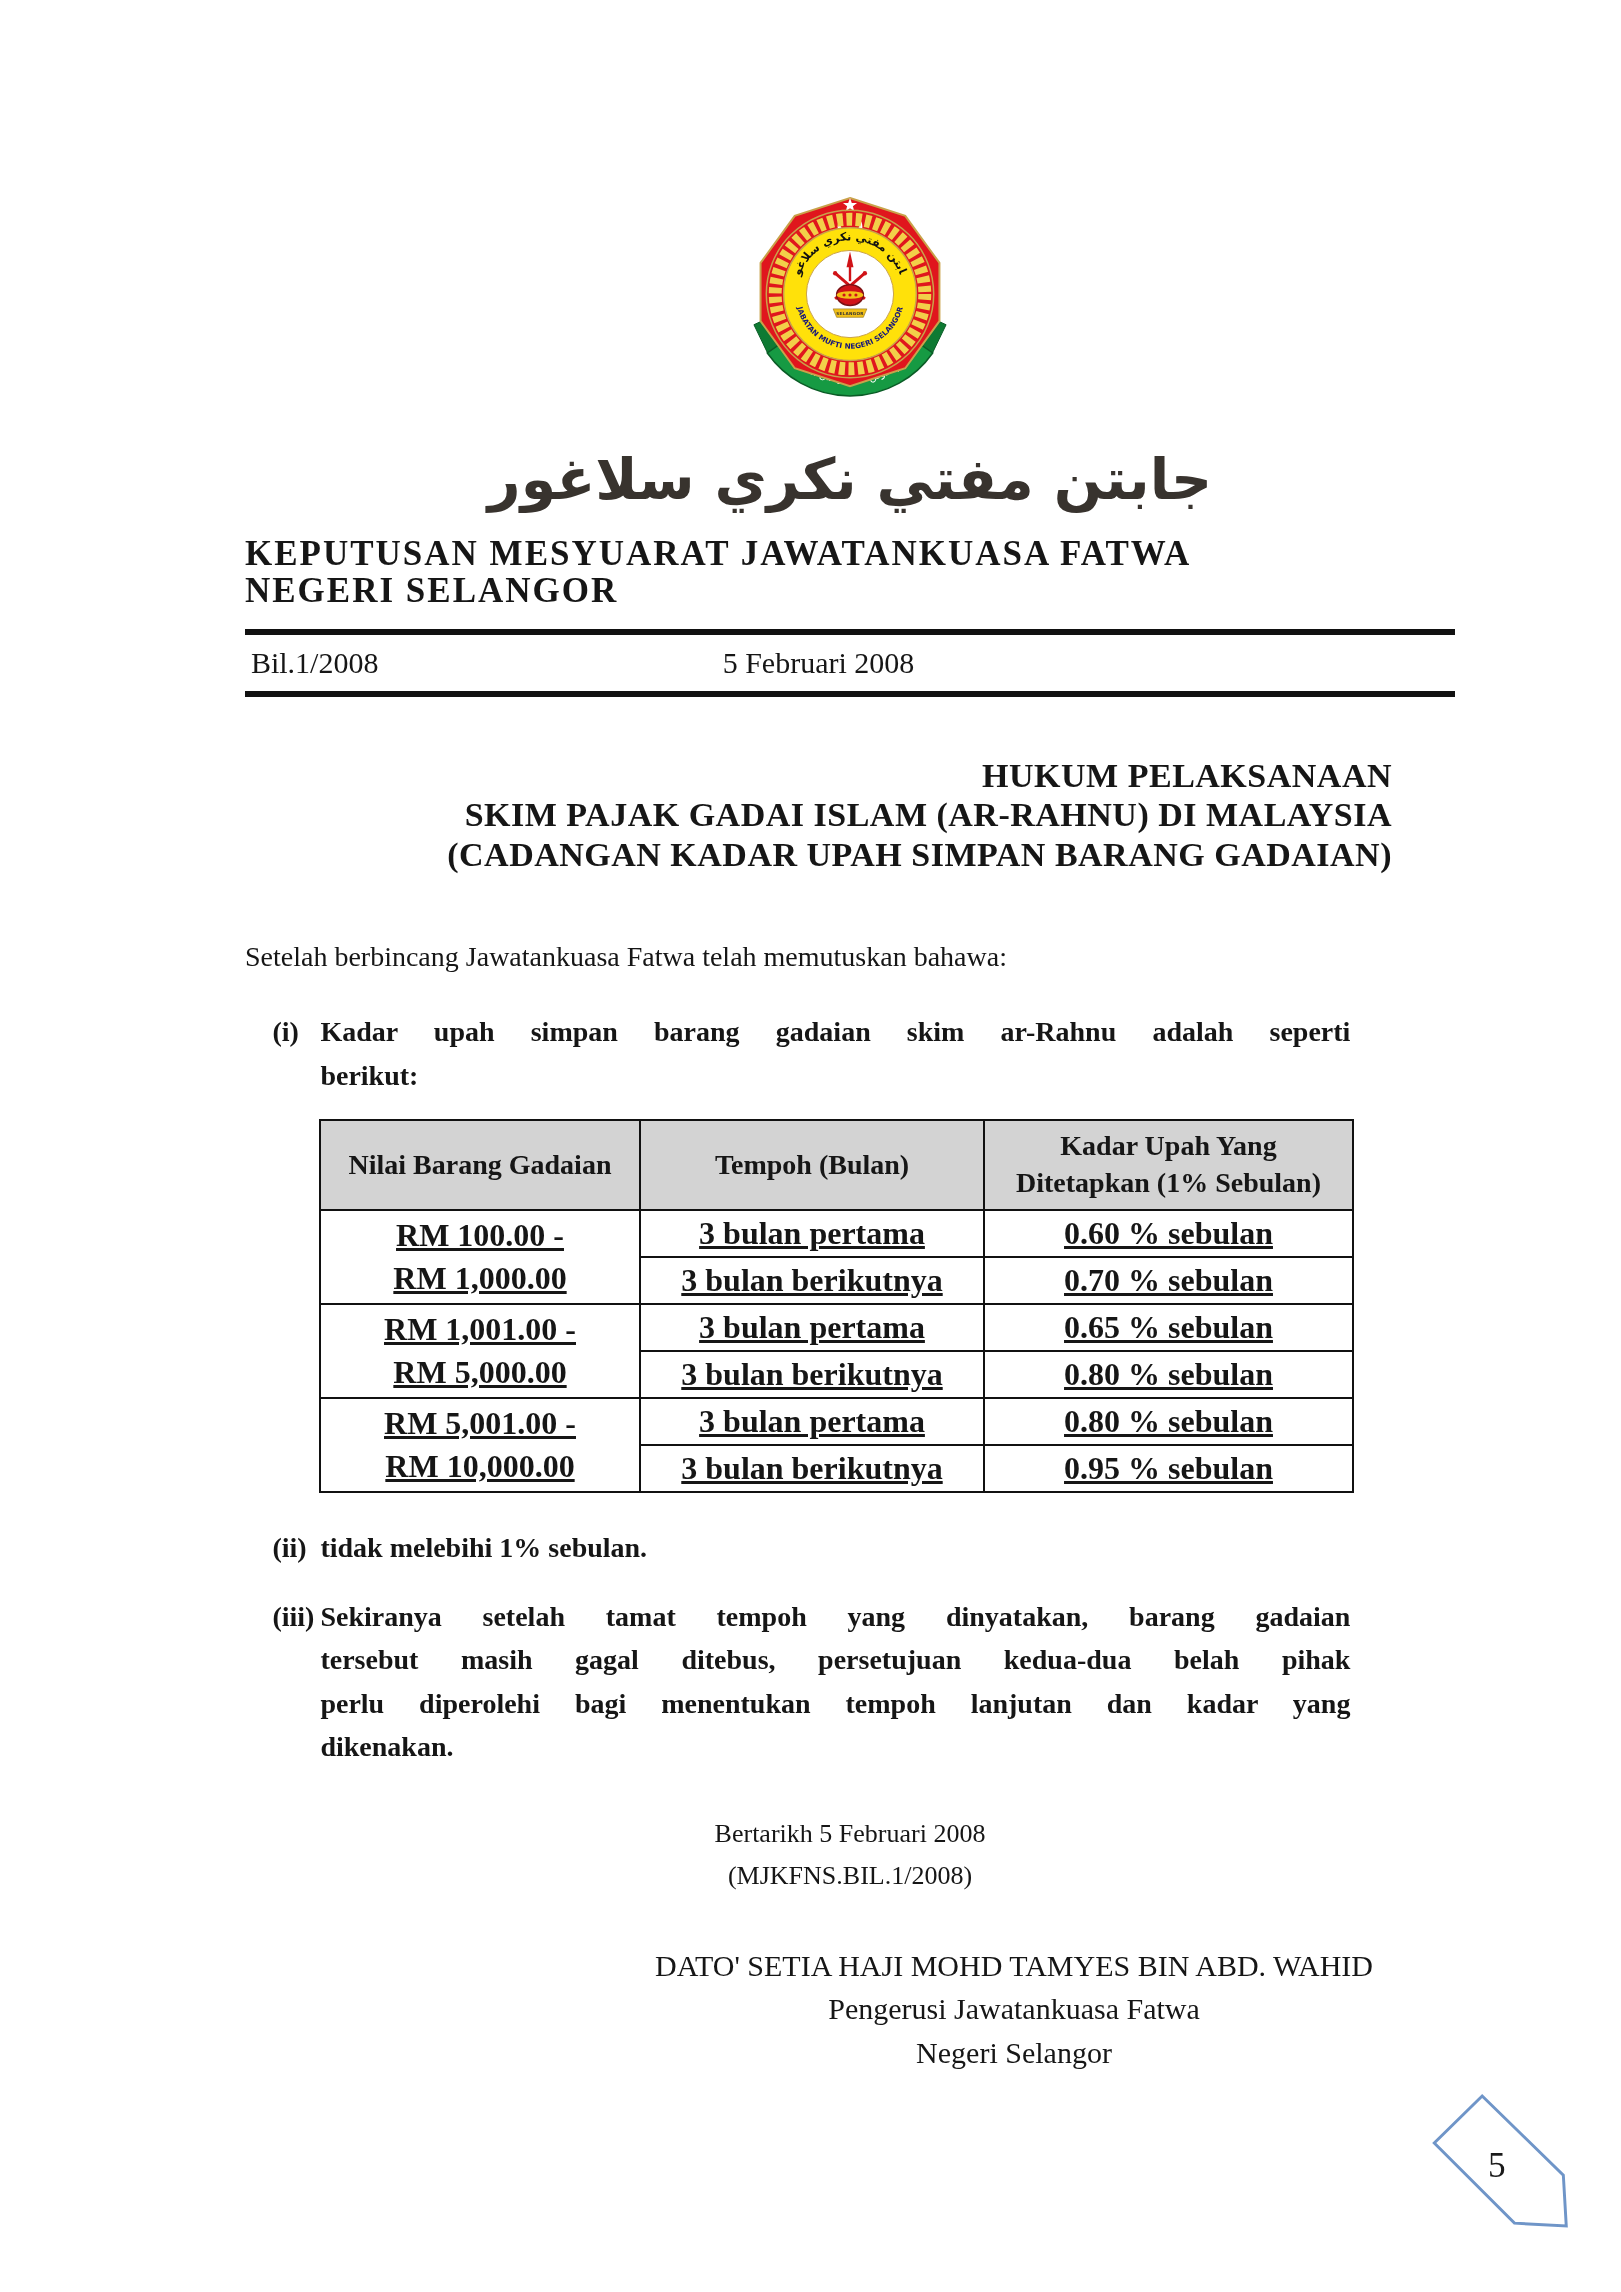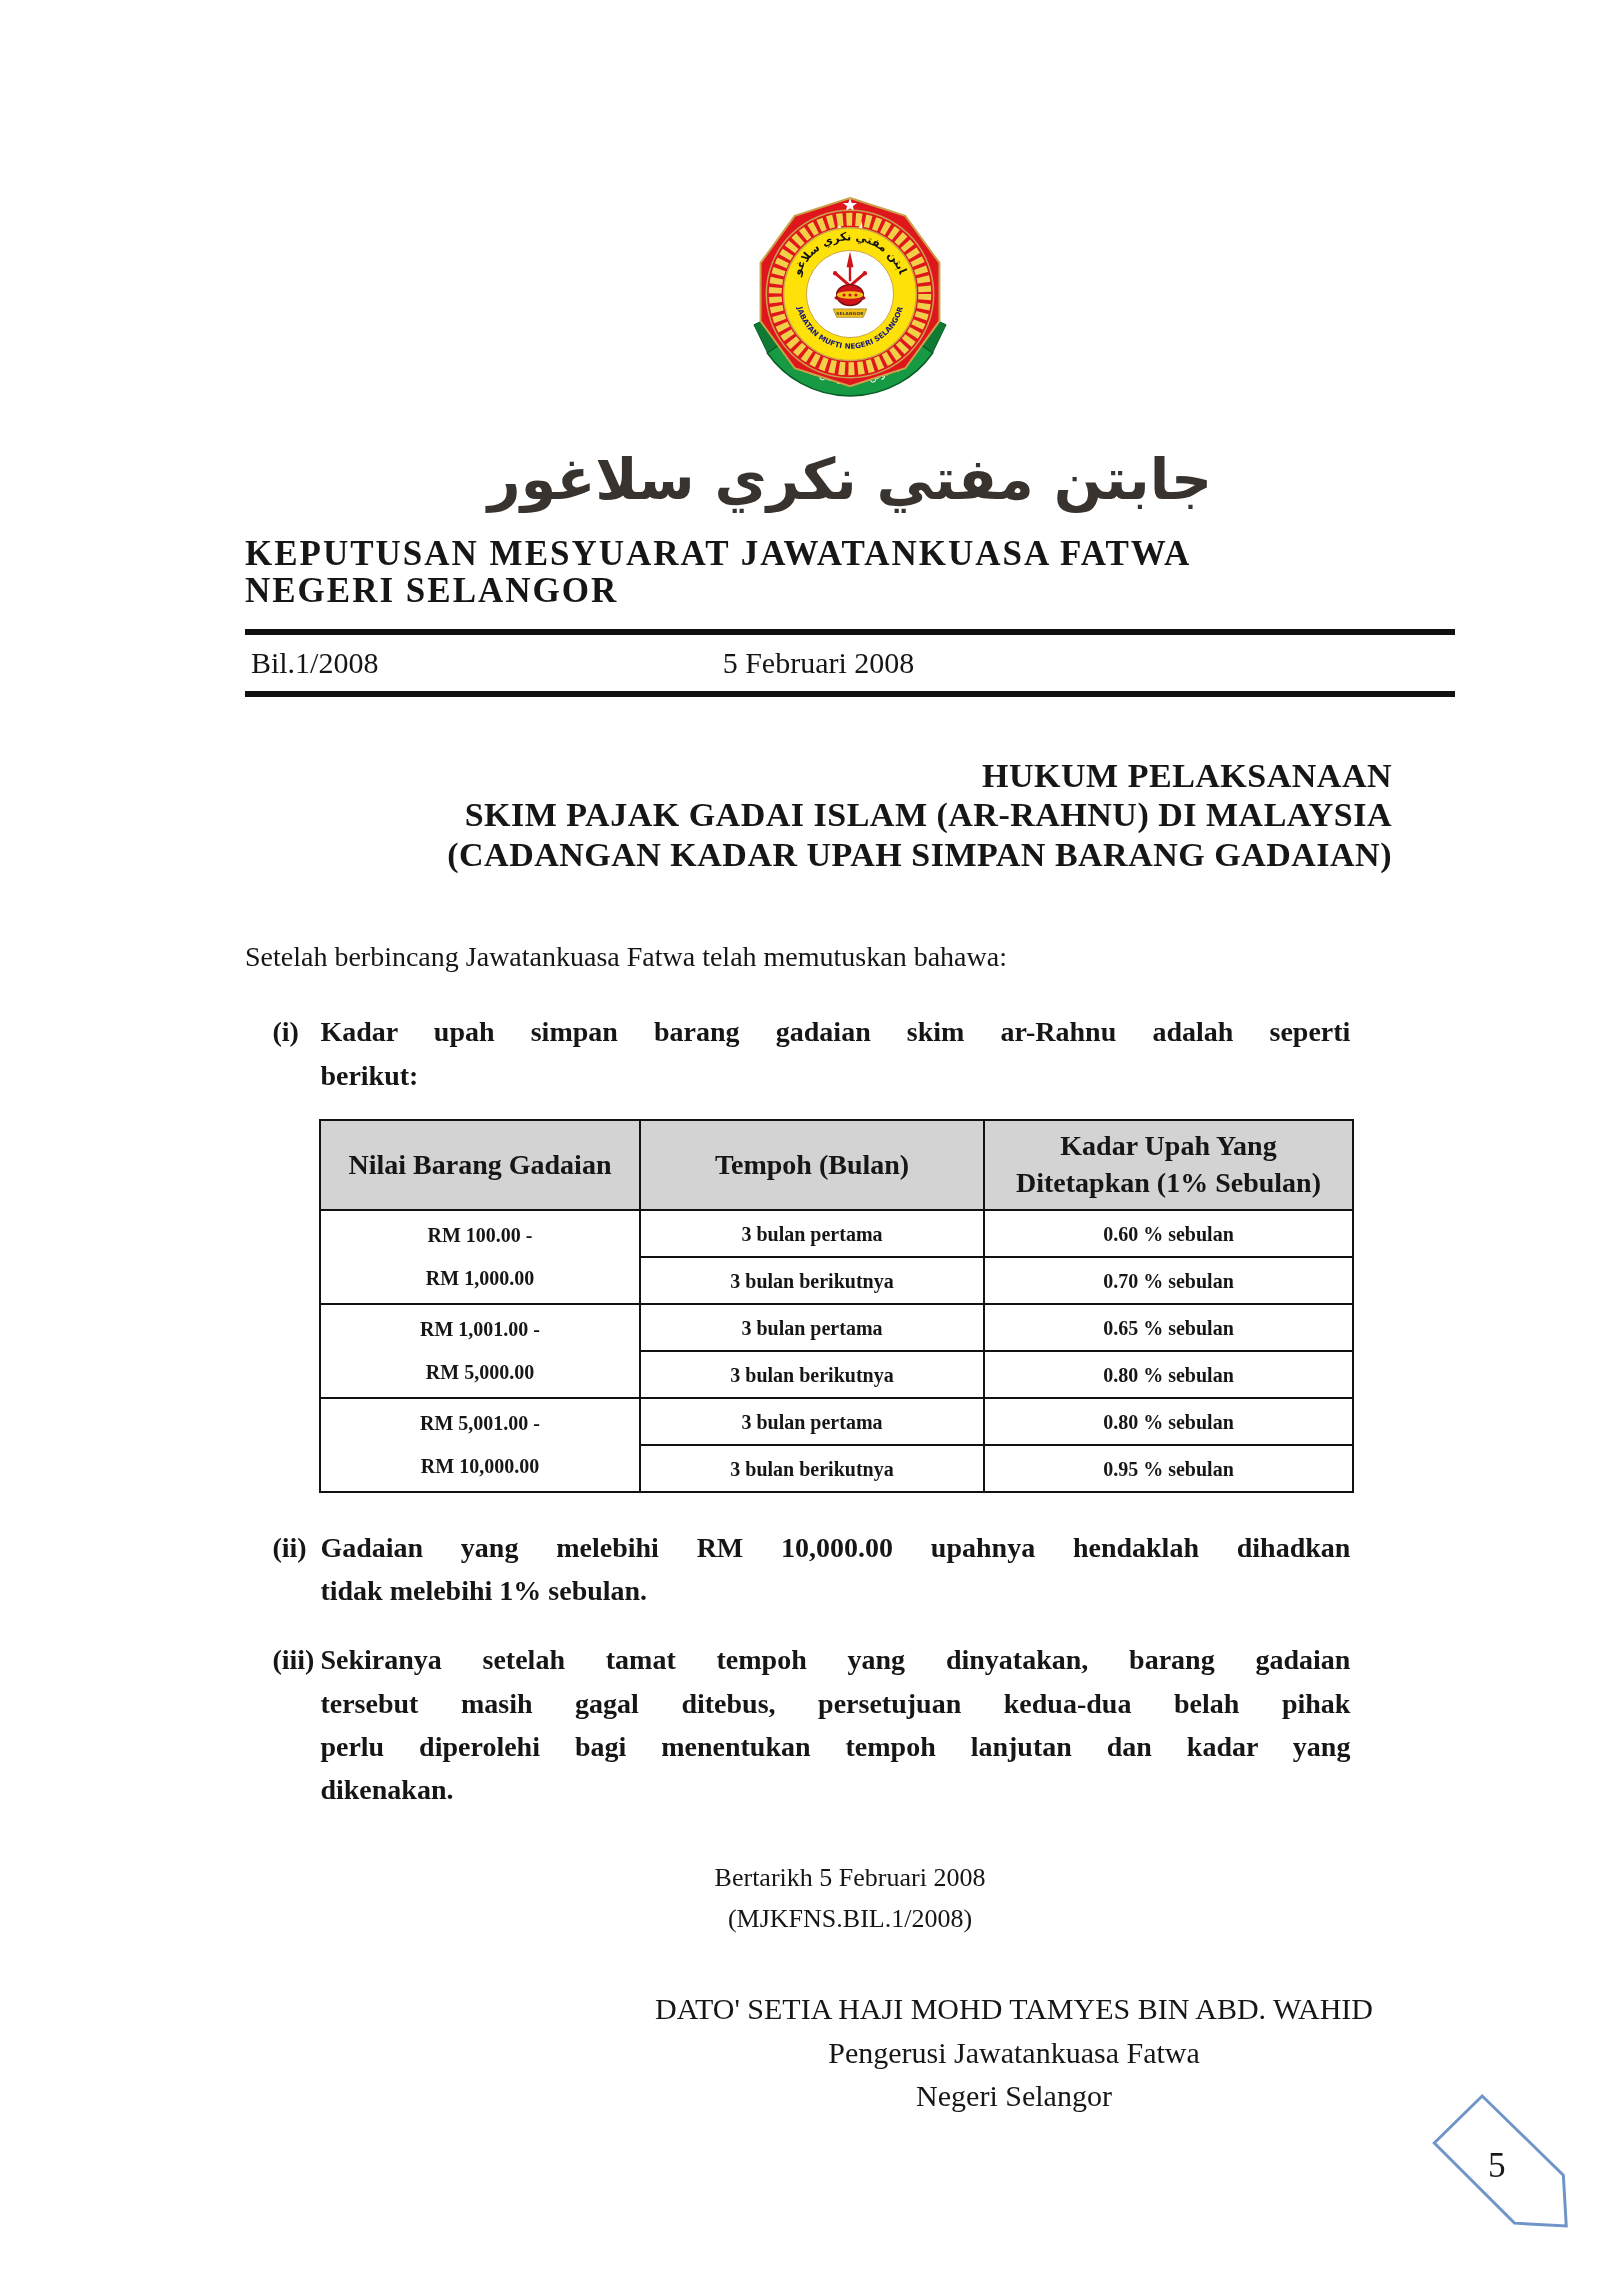--- a/index.html
+++ b/index.html
@@ -40,21 +40,21 @@
   .item .marker{width:48px;flex:0 0 48px;}
   .item .itext{flex:1;}
   .jl{text-align:justify;text-align-last:justify;}
   .jl-last{text-align:justify;text-align-last:left;}
 
   table.rate-table{margin-top:21.6px;margin-left:74px;width:1032px;
     border-collapse:collapse;border:2.9px solid #111;table-layout:fixed;}
   .rate-table th,.rate-table td{border:2px solid #111;text-align:center;
     font-weight:bold;color:#161616;}
   .rate-table th{background:#d3d3d3;font-size:28px;line-height:1.3;padding:7.8px 5.9px;}
-  .rate-table td{font-size:20px;line-height:1.1;height:43px;padding:1px 3.9px;}
+  .rate-table td{font-size:32px;line-height:1.1;height:43px;padding:1px 3.9px;text-decoration:underline;}
   .range-line{height:43px;line-height:43px;}
 
   .dated{margin-top:45px;font-size:26px;line-height:1.6;text-align:center;}
   .signature{margin-top:47px;margin-left:382px;width:774px;text-align:center;
     font-size:30px;line-height:1.45;}
 
   .page-marker{position:absolute;left:1402px;top:2084px;width:176px;height:157px;}
   .page-marker text{font-family:"Liberation Serif",serif;font-size:36px;fill:#1a1a1a;}
 </style>
 </head>
@@ -195,21 +195,20 @@
         <tr>
           <td>3 bulan berikutnya</td>
           <td>0.95 % sebulan</td>
         </tr>
       </tbody>
     </table>
 
     <div class="item" style="margin-top:33px;">
       <div class="marker">(ii)</div>
       <div class="itext">
-        <div class="jl">Gadaian yang melebihi RM 10,000.00 upahnya hendaklah dihadkan</div>
         <div class="jl-last">tidak melebihi 1% sebulan.</div>
       </div>
     </div>
 
     <div class="item" style="margin-top:25.5px;">
       <div class="marker">(iii)</div>
       <div class="itext">
         <div class="jl">Sekiranya setelah tamat tempoh yang dinyatakan, barang gadaian</div>
         <div class="jl">tersebut masih gagal ditebus, persetujuan kedua-dua belah pihak</div>
         <div class="jl">perlu diperolehi bagi menentukan tempoh lanjutan dan kadar yang</div>

